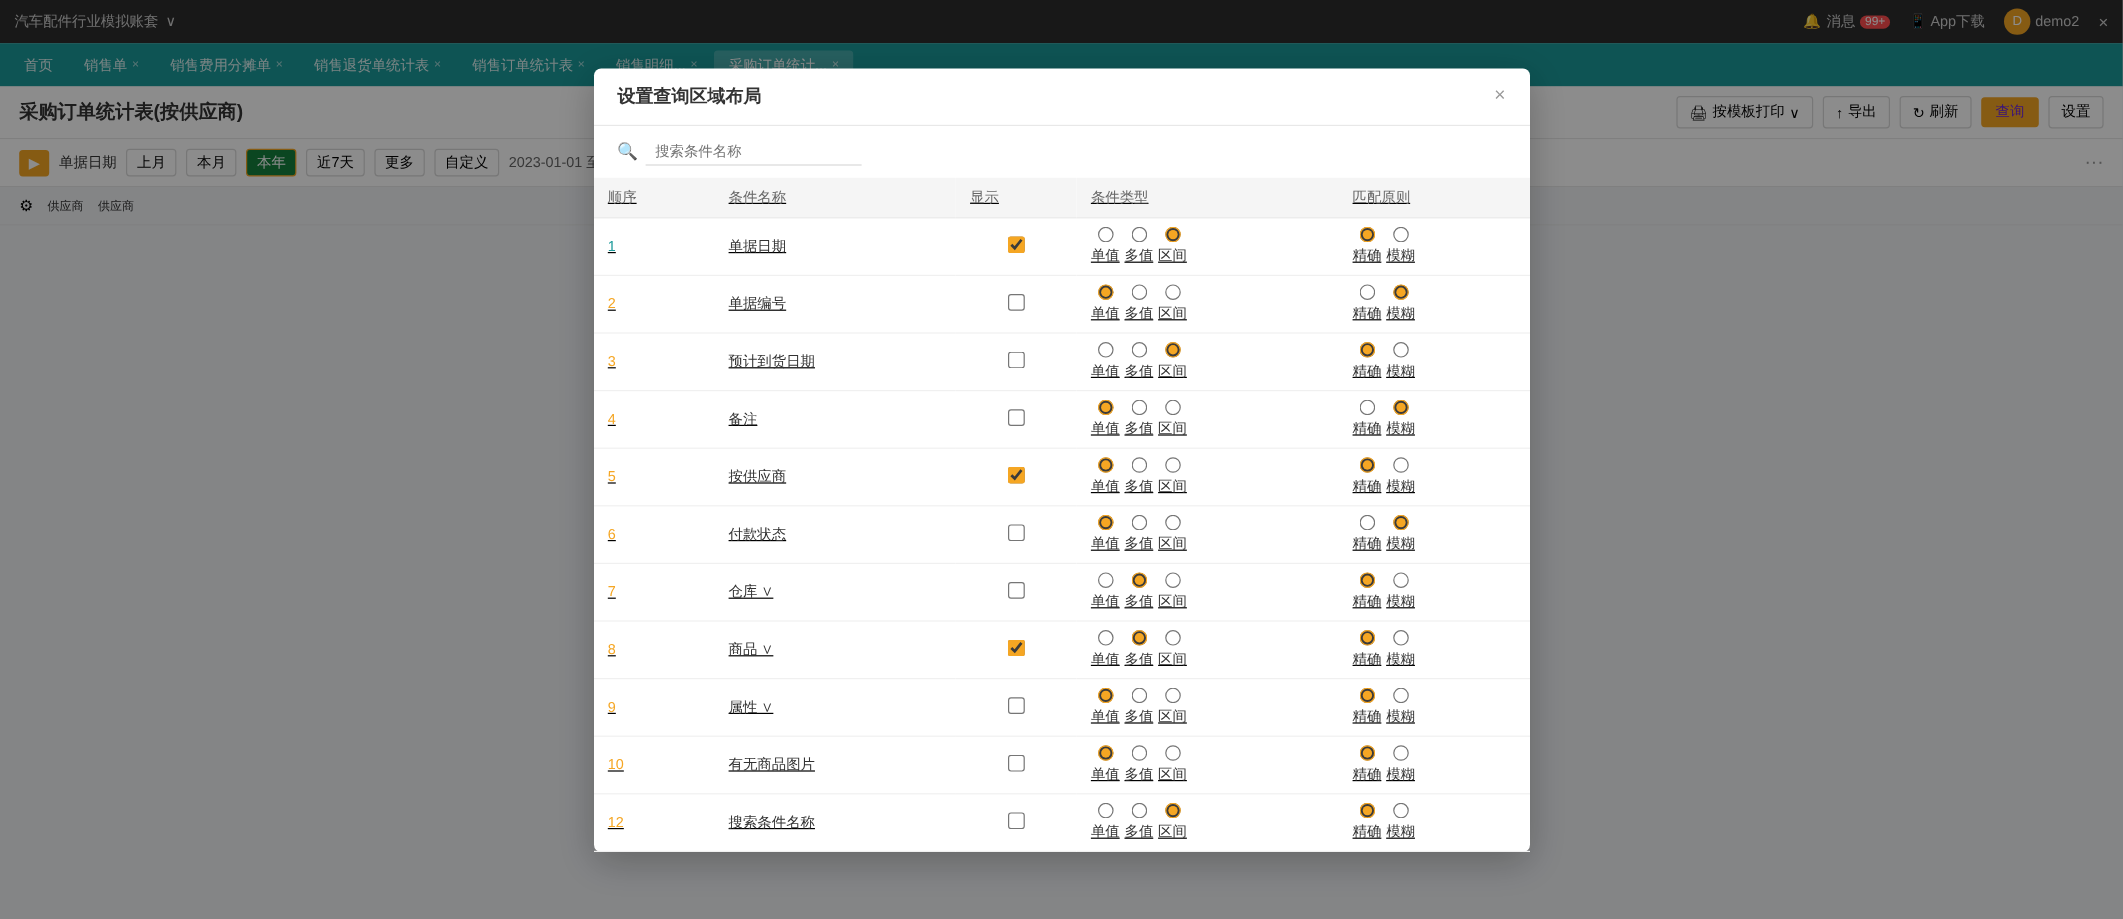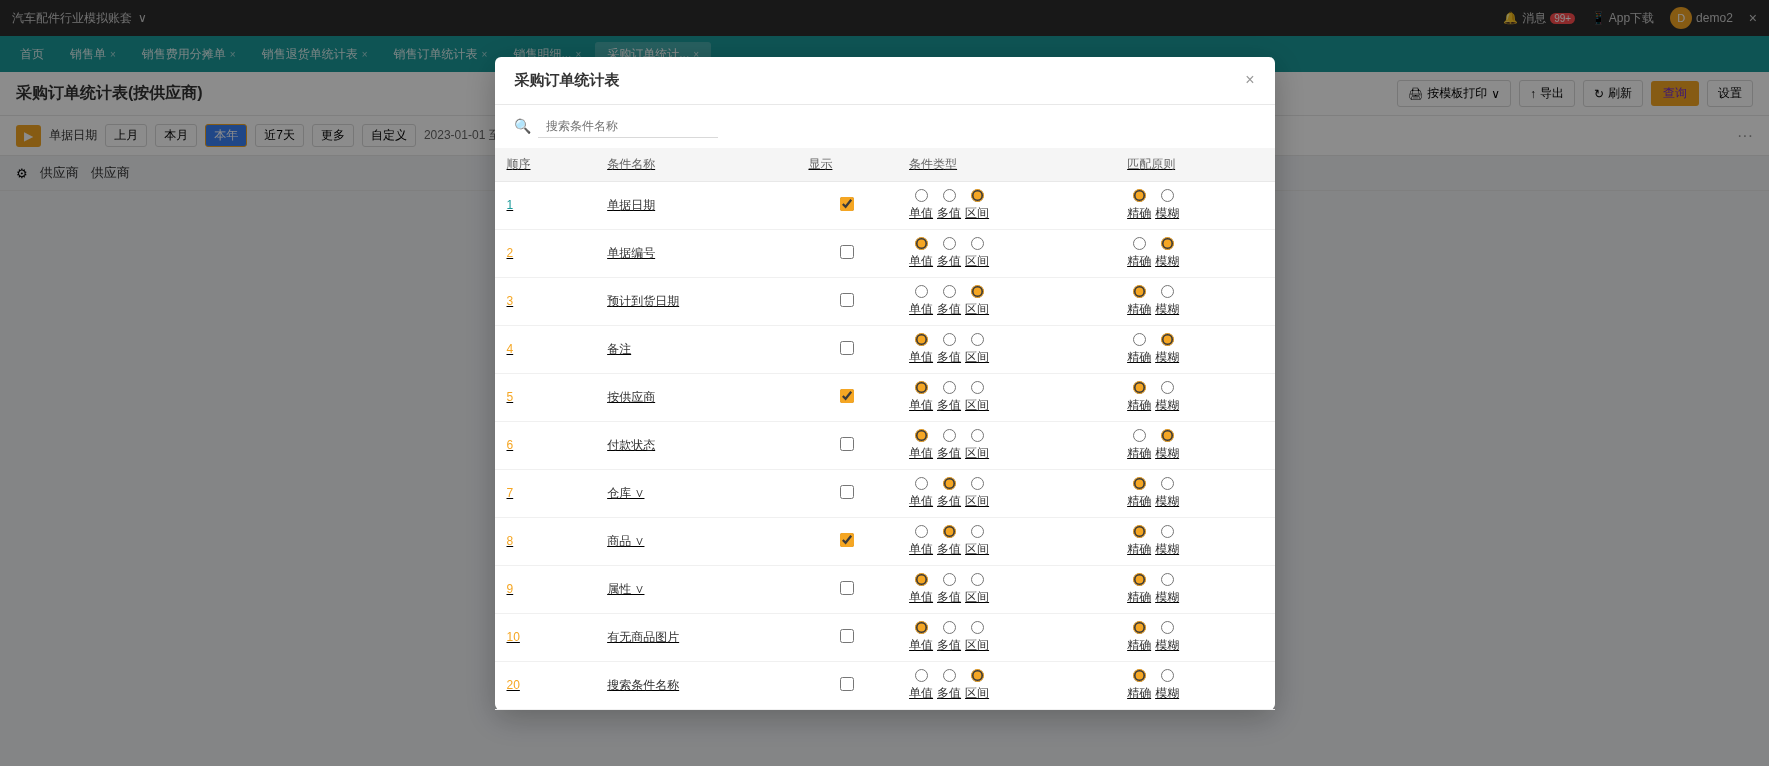--- a/index.html
+++ b/index.html
@@ -62,24 +62,24 @@
       background: #fff;
       padding: 8px 16px;
       display: flex;
       align-items: center;
       gap: 8px;
       border-bottom: 1px solid #e8e8e8;
     }
     .filter-toggle { background: #f5a623; color: #fff; border: none; padding: 4px 8px; border-radius: 3px; cursor: pointer; font-size: 12px; }
     .date-label { font-size: 12px; color: #333; }
     .date-btn { padding: 2px 8px; border: 1px solid #d9d9d9; border-radius: 3px; font-size: 12px; cursor: pointer; background: #fff; }
-    .date-btn.active { background: #3b82f6; color: #fff; border-color: #f5a623; }
+    .date-btn.active { background: #15803d; color: #fff; border-color: #f5a623; }
     .date-range { font-size: 12px; color: #666; }
     .table-header { display: flex; align-items: center; padding: 8px 16px; border-bottom: 1px solid #e8e8e8; gap: 12px; }
-    .table-header-cell { font-size: 13px; color: #333; font-weight: 500; }
+    .table-header-cell { font-size: 10px; color: #333; font-weight: 500; }
 
     
     .overlay {
       position: fixed;
       top: 0; left: 0; right: 0; bottom: 0;
       background: rgba(0,0,0,0.45);
       z-index: 100;
       display: flex;
       align-items: center;
       justify-content: center;
@@ -283,21 +283,21 @@
 <div class="table-header">
   <span style="cursor:pointer;">⚙</span>
   <span class="table-header-cell">供应商</span>
   <span class="table-header-cell">供应商</span>
 </div>
 
 <div class="overlay">
   <div class="dialog">
 
     <div class="dialog-header">
-      <span class="dialog-title">采购订单统计表</span>
+      <span class="dialog-title">设置查询区域布局</span>
       <button class="dialog-close">×</button>
     </div>
 
 
     <div class="search-bar">
       <span class="search-icon">🔍</span>
       <input type="text" class="search-input" placeholder="搜索条件名称" style="">
     </div>
 
     <div class="conditions-table">
@@ -637,21 +637,21 @@
                     <span>精确</span>
                   </label>
                   <label class="radio-option">
                     <input type="radio" name="match_9" style="">
                     <span>模糊</span>
                   </label>
                 </div>
               </td>
             </tr>
             <tr>
-              <td><span class="order-num" style="color: rgb(245, 166, 35);">20</span></td>
+              <td><span class="order-num" style="color: rgb(245, 166, 35);">12</span></td>
               <td>搜索条件名称</td>
               <td class="check-cell"><input type="checkbox" style=""></td>
               <td>
                 <div class="radio-group">
                   <label class="radio-option">
                     <input type="radio" name="type_10" style="">
                     <span>单值</span>
                   </label>
                   <label class="radio-option">
                     <input type="radio" name="type_10" style="">

